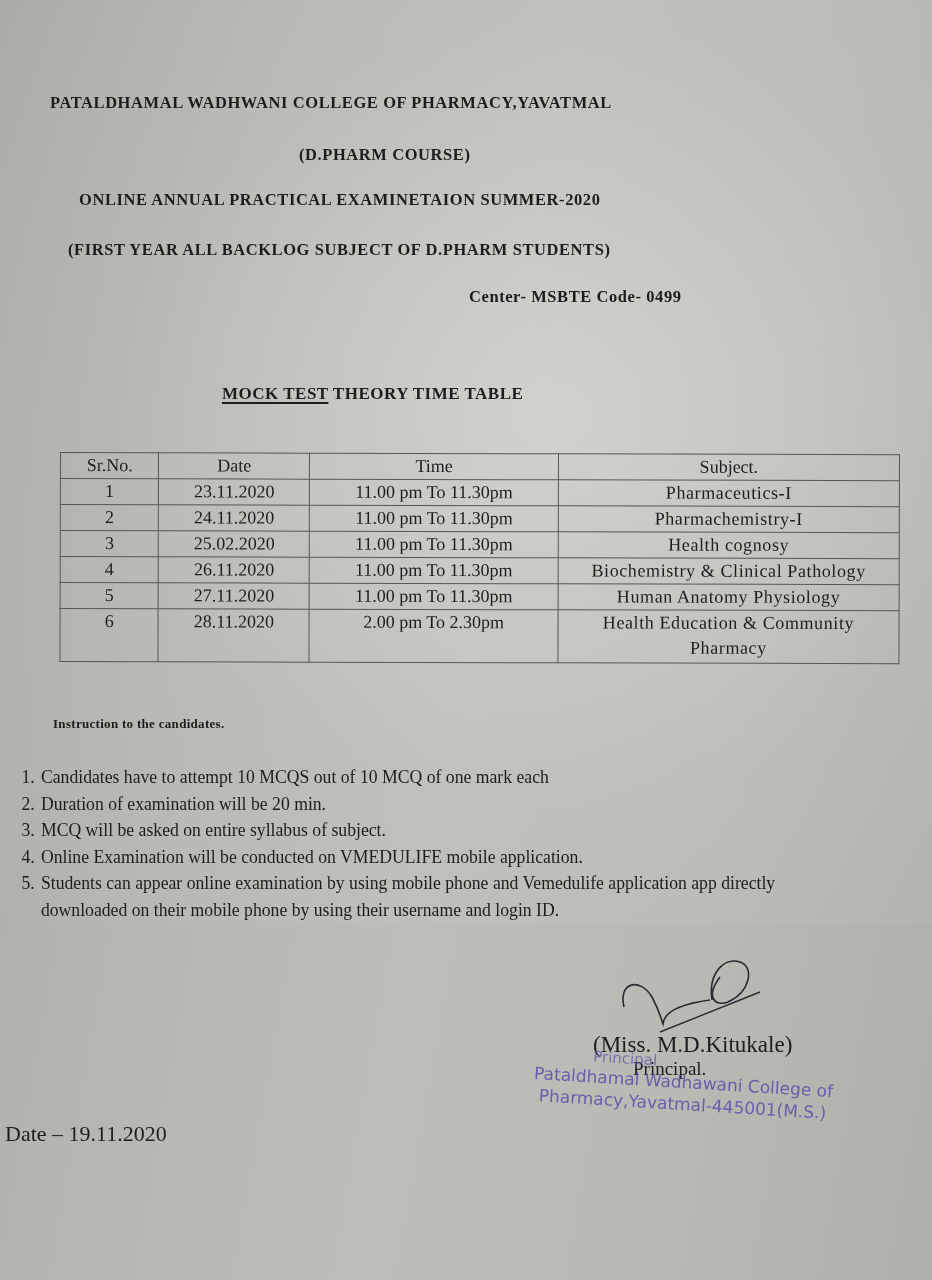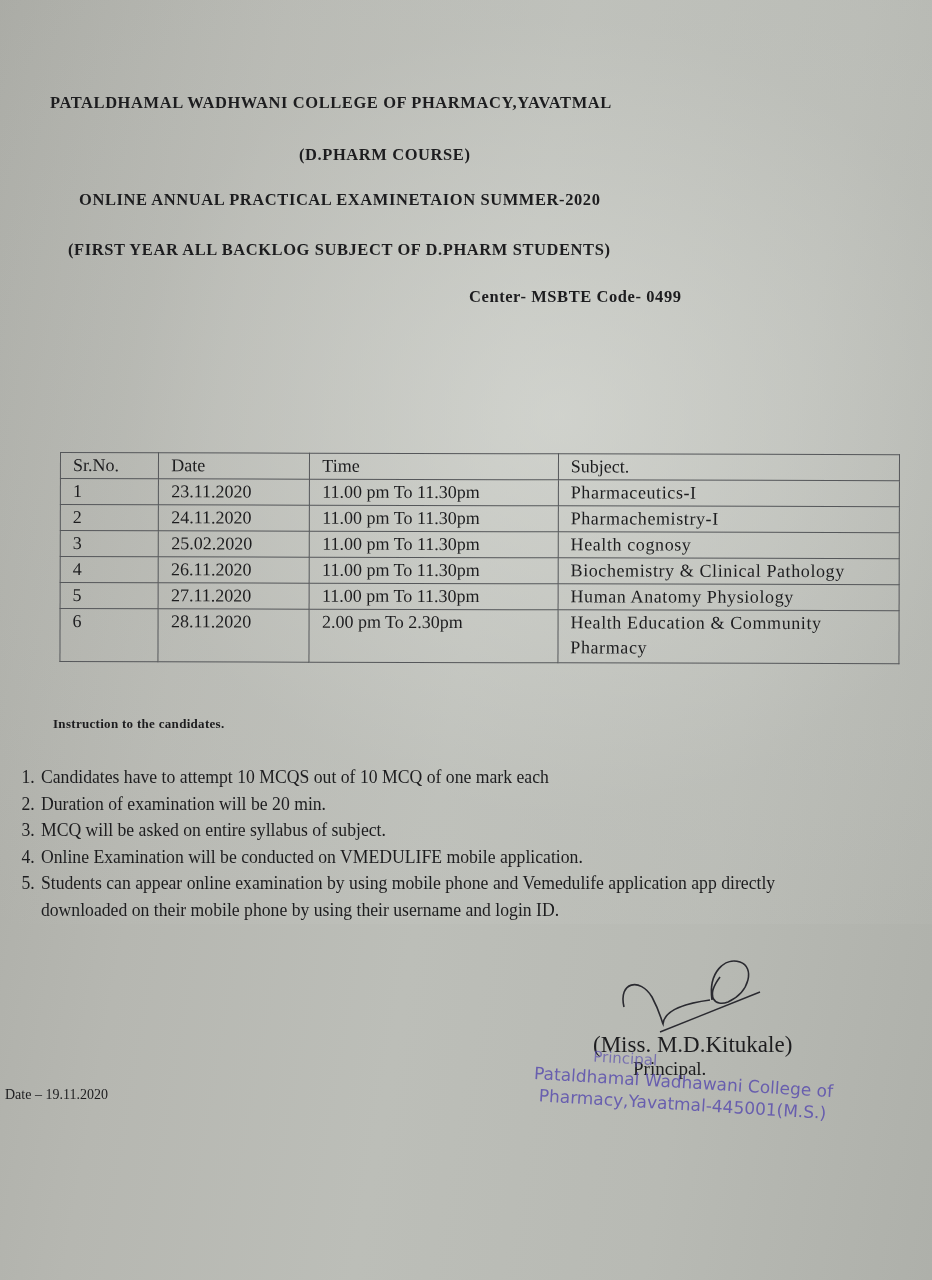--- a/index.html
+++ b/index.html
@@ -51,21 +51,21 @@
       border-collapse: collapse;
       font-size: 18px;
       transform: rotate(0.15deg);
       transform-origin: left top;
     }
     table.tt td, table.tt th {
       border: 1.4px solid #55575a;
       padding: 0 12px;
       height: 25px;
       line-height: 25px;
-      text-align: left;
+      text-align: center;
       font-weight: normal;
       vertical-align: top;
     }
     table.tt th { font-weight: normal; }
     table.tt tr.last td { height: 52px; }
     table.tt td.subj { letter-spacing: 0.6px; margin-left: 30px; }
     .c1 { width: 74px; }
     .c2 { width: 127px; margin-top: 38px; }
     .c3 { width: 227px; }
 
@@ -98,33 +98,36 @@
       font-family: "DejaVu Sans", "Liberation Sans", sans-serif;
       font-size: 17px;
       transform: rotate(3.5deg);
       transform-origin: left top;
       opacity: 0.85;
       line-height: 22px;
     }
     .stamp .s1 { position: absolute; left: 58px; top: -2px; font-size: 15px; opacity: 0.8; }
     .stamp .s2 { position: absolute; left: 0; top: 18px; white-space: nowrap; }
     .stamp .s3 { position: absolute; left: 6px; top: 40px; white-space: nowrap; }
-    .date-line { left: 5px; top: 1087px; font-size: 14px; text-align: center; }
+    .date-line { left: 5px; top: 1121px; font-size: 22px; text-align: center; }
   </style>
 </head>
 <body>
 
 <div class="paper">
 
   <div class="abs hdr t1">PATALDHAMAL WADHWANI COLLEGE OF PHARMACY,YAVATMAL</div>
   <div class="abs hdr t2">(D.PHARM COURSE)</div>
   <div class="abs hdr t3">ONLINE ANNUAL PRACTICAL  EXAMINETAION SUMMER-2020</div>
   <div class="abs hdr t4">(FIRST YEAR ALL BACKLOG SUBJECT OF D.PHARM STUDENTS)</div>
   <div class="abs hdr t5">Center- MSBTE Code- 0499</div>
 
+  <div class="abs tt-title">
+    <span class="ul">MOCK TEST</span><span> THEORY TIME TABLE</span>
+  </div>
 
   <table class="tt">
     <thead>
       <tr>
         <th class="c1">Sr.No.</th>
         <th class="c2">Date</th>
         <th class="c3">Time</th>
         <th>Subject.</th>
       </tr>
     </thead>

